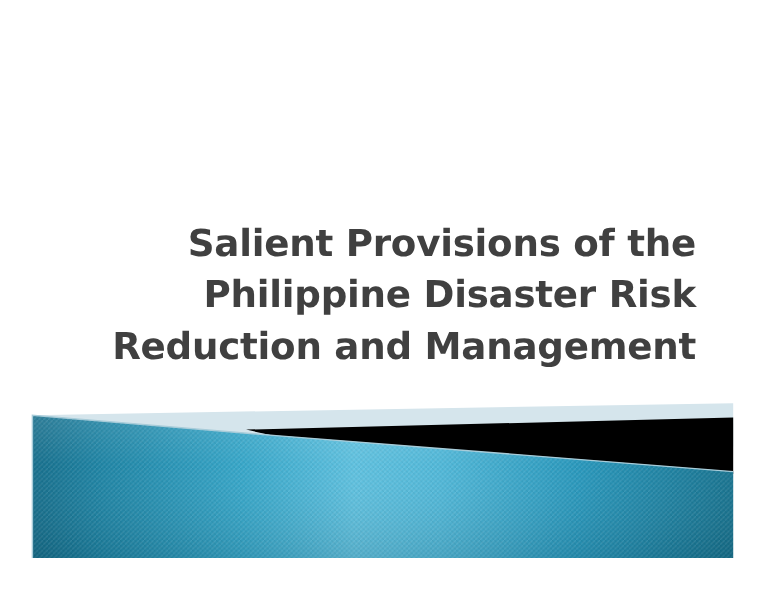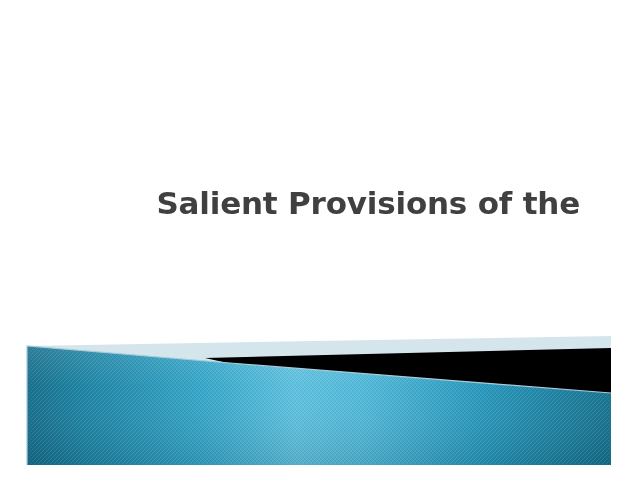--- a/index.html
+++ b/index.html
@@ -56,20 +56,22 @@
     height: 165px;
   }
 </style>
 </head>
 <body>
 
 <div class="slide">
 
   <div class="title-block">
     <span class="title-line">Salient Provisions of the</span>
+    <span class="title-line">Philippine Disaster Risk</span>
+    <span class="title-line">Reduction and Management</span>
   </div>
 
   <div class="bottom-graphic">
     <svg viewBox="0 0 640 165" preserveAspectRatio="none">
       <defs>
         <linearGradient id="blueGrad" x1="0" y1="0" x2="1" y2="0">
           <stop offset="0%" stop-color="#136d8b"></stop>
           <stop offset="10%" stop-color="#1b83a4"></stop>
           <stop offset="30%" stop-color="#33a5c8"></stop>
           <stop offset="46%" stop-color="#5cc0df"></stop>

